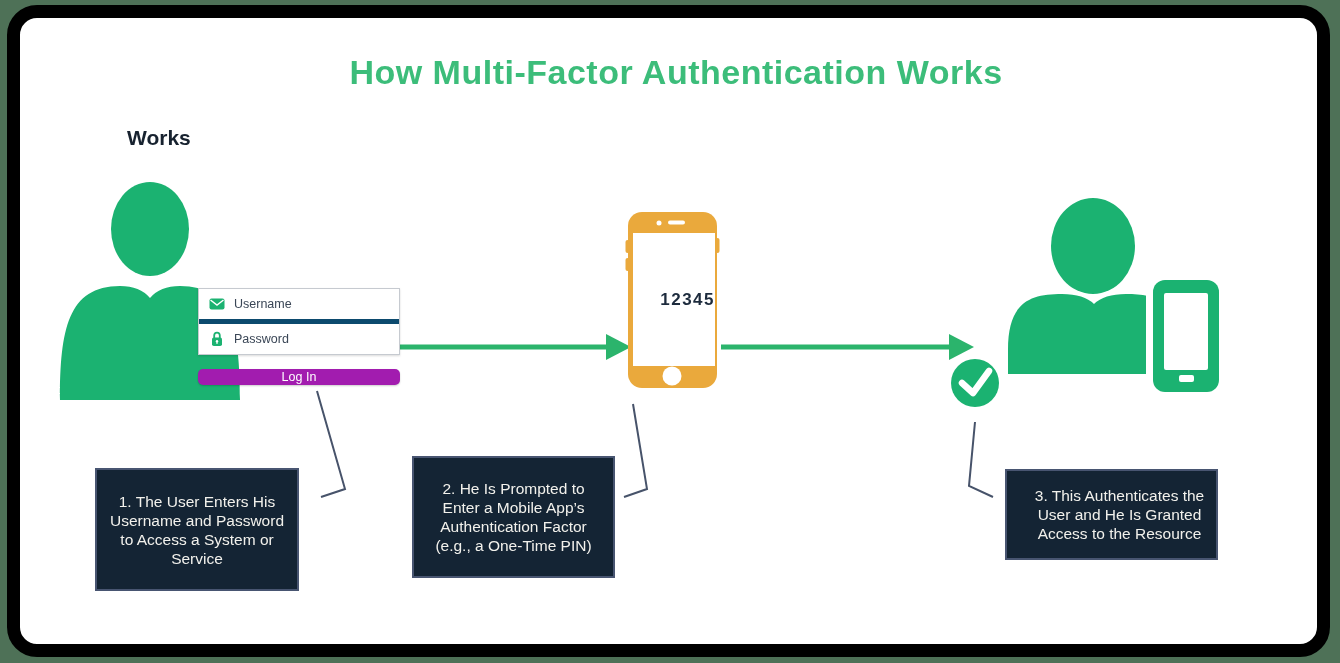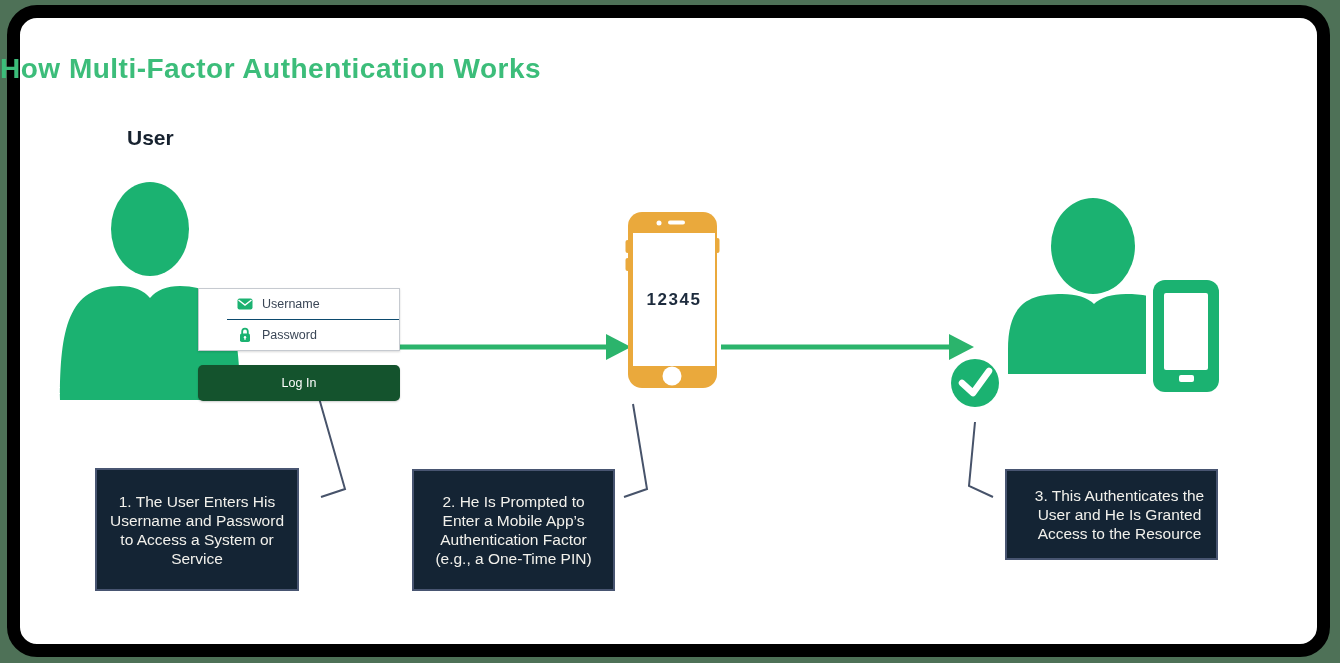--- a/index.html
+++ b/index.html
@@ -1,41 +1,41 @@
 <!DOCTYPE html>
 <html><head>
 <meta charset="utf-8">
 <style>
   html,body{margin:0;padding:0;background:#4e7157;font-family:"Liberation Sans",sans-serif;}
   .stage{position:relative;width:1340px;height:663px;background:#4e7157;overflow:hidden;}
   .card{position:absolute;left:7px;top:5px;width:1297px;height:626px;background:#ffffff;
         border:13px solid #000000;border-radius:30px;}
   .scene{position:absolute;left:0;top:0;width:1340px;height:663px;pointer-events:none;}
-  .title{position:absolute;left:0;right:0;top:53px;
-         font-size:28px;font-weight:bold;color:#3cbd7a;letter-spacing:0.5px;}
+  .title{position:absolute;left:12px;right:0;top:53px;text-align:center;
+         font-size:34px;font-weight:bold;color:#3cbd7a;letter-spacing:0.5px;}
   .user-label{position:absolute;left:127px;top:126px;font-size:21px;font-weight:bold;color:#17222f;}
   
   .login-form{position:absolute;left:198px;top:288px;width:202px;}
-  .fields{background:#fff;border:1px solid #c6cad0;box-shadow:0 1px 2px rgba(0,0,0,0.15);padding-left:28px;}
+  .fields{background:#fff;border:1px solid #c6cad0;box-shadow:0 1px 2px rgba(0,0,0,0.15);}
   .field-row{height:30px;display:flex;align-items:center;gap:9px;padding-left:10px;
              font-size:12.5px;color:#3a4656;}
-  .field-row + .field-row{border-top:1px solid #0c4a6e;}
-  .login-btn{margin-top:14px;height:36px;background:#14532d;border-radius:5px;color:#ffffff;
+  .field-row + .field-row{border-top:5px solid #0c4a6e;}
+  .login-btn{margin-top:14px;height:16px;background:#a21caf;border-radius:5px;color:#ffffff;
              display:flex;align-items:center;justify-content:center;font-size:12.5px;
              box-shadow:0 1px 2px rgba(0,0,0,0.2);}
   .icon16{width:16px;height:16px;display:block;}
   
-  .pin{position:absolute;left:633px;top:290px;width:82px;text-align:center;
+  .pin{position:absolute;left:633px;top:290px;width:82px;text-align:right;
        font-size:17px;font-weight:bold;color:#1d2b3d;letter-spacing:1.5px;}
   
   .step-box{position:absolute;background:#142434;border:2px solid #485571;color:#f2f1ec;
             display:flex;align-items:center;justify-content:center;text-align:center;
             font-size:15.5px;line-height:19px;box-sizing:border-box;padding:6px 8px;}
   .step-1{left:95px;top:468px;width:204px;height:123px;}
-  .step-2{left:412px;top:469px;width:203px;height:122px;}
+  .step-2{left:412px;top:456px;width:203px;height:122px;}
   .step-3{left:1005px;top:469px;width:213px;height:91px;padding-left:24px;}
 </style>
 </head>
 <body>
 
 <div class="stage">
   <div class="card"></div>
 
   <svg class="scene" viewBox="0 0 1340 663" xmlns="http://www.w3.org/2000/svg">
 
@@ -81,21 +81,21 @@
       <circle cx="975" cy="383" r="24" fill="#1bb271"></circle>
       <path d="M962,383 L973,393 L989,371" fill="none" stroke="#ffffff" stroke-width="6.5" stroke-linecap="round" stroke-linejoin="round"></path>
     </g>
 
     <polyline points="317,391 345,489 321,497" fill="none" stroke="#47536a" stroke-width="2"></polyline>
     <polyline points="633,404 647,489 624,497" fill="none" stroke="#47536a" stroke-width="2"></polyline>
     <polyline points="975,422 969,486 993,497" fill="none" stroke="#47536a" stroke-width="2"></polyline>
   </svg>
 
   <div class="title">How Multi-Factor Authentication Works</div>
-  <div class="user-label">User</div>
+  <div class="user-label">Works</div>
 
   <div class="login-form">
     <div class="fields">
       <div class="field-row">
         <svg class="icon16" viewBox="0 0 16 16">
           <rect x="0.5" y="2.5" width="15" height="11" rx="2" fill="#1bb271"></rect>
           <path d="M1.5,4 L8,9 L14.5,4" fill="none" stroke="#ffffff" stroke-width="1.4"></path>
         </svg>
         <span>Username</span>
       </div>

